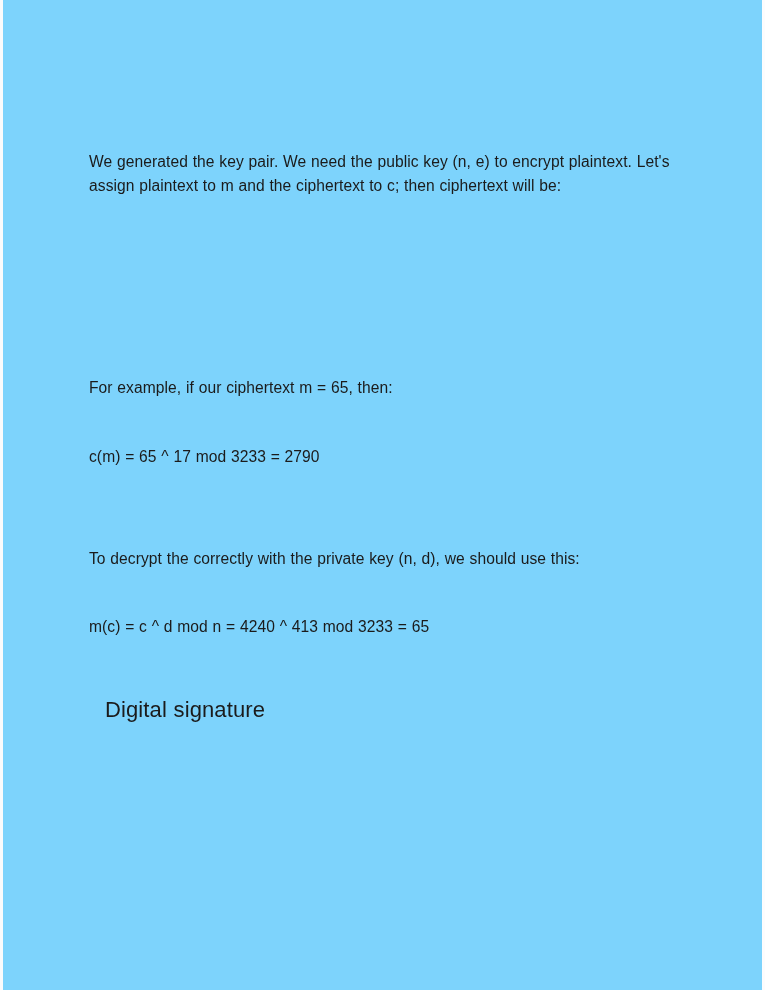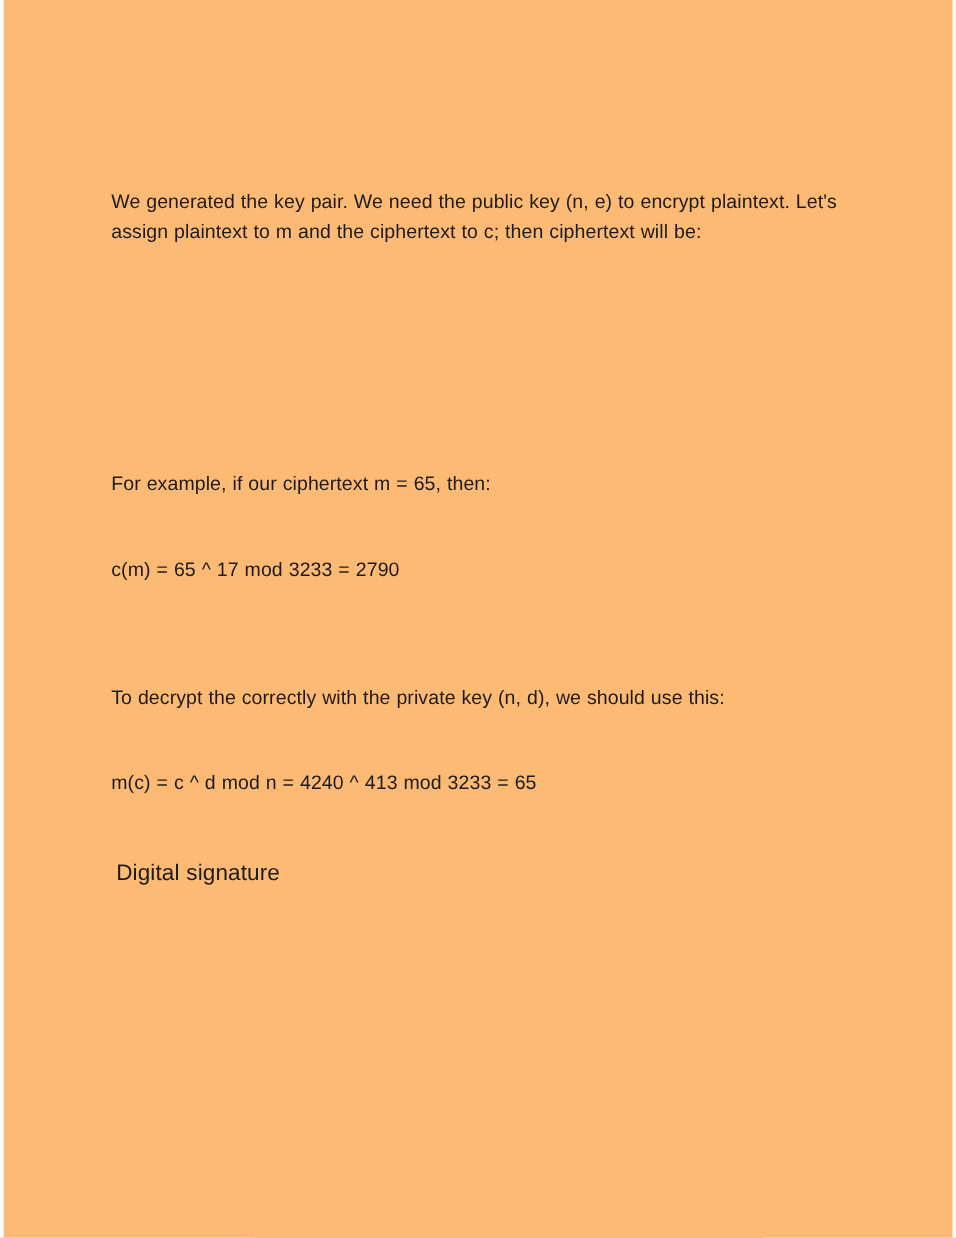--- a/index.html
+++ b/index.html
@@ -12,21 +12,21 @@
     background: #ffffff;
     font-family: "Liberation Sans", sans-serif;
     -webkit-font-smoothing: antialiased;
     overflow: hidden;
   }
 
   #page {
     position: relative;
     width: 765px;
     height: 990px;
-    background: #fdba74;
+    background: #7dd3fc;
     box-sizing: border-box;
   }
 
   
   #page-edge-left {
     position: absolute;
     left: 0;
     top: 0;
     width: 3px;
     height: 990px;
@@ -60,23 +60,23 @@
   .para {
     margin: 0;
   }
 
   .formula {
     margin: 0;
     white-space: pre-wrap;
   }
 
   .heading {
-    margin: 4px;
+    margin: 16px;
     font-weight: normal;
-    font-size: 18px;
+    font-size: 22px;
     line-height: 24.2px;
   }
 
   
   .gap-intro-to-formula1 { height: 67px; }
   .gap-formula1-to-example { height: 111px; }
   .gap-example-to-formula2 { height: 44px; }
   .gap-formula2-to-decrypt { height: 78px; }
   .gap-decrypt-to-formula3 { height: 44px; }
   .gap-formula3-to-heading { height: 43px; }

